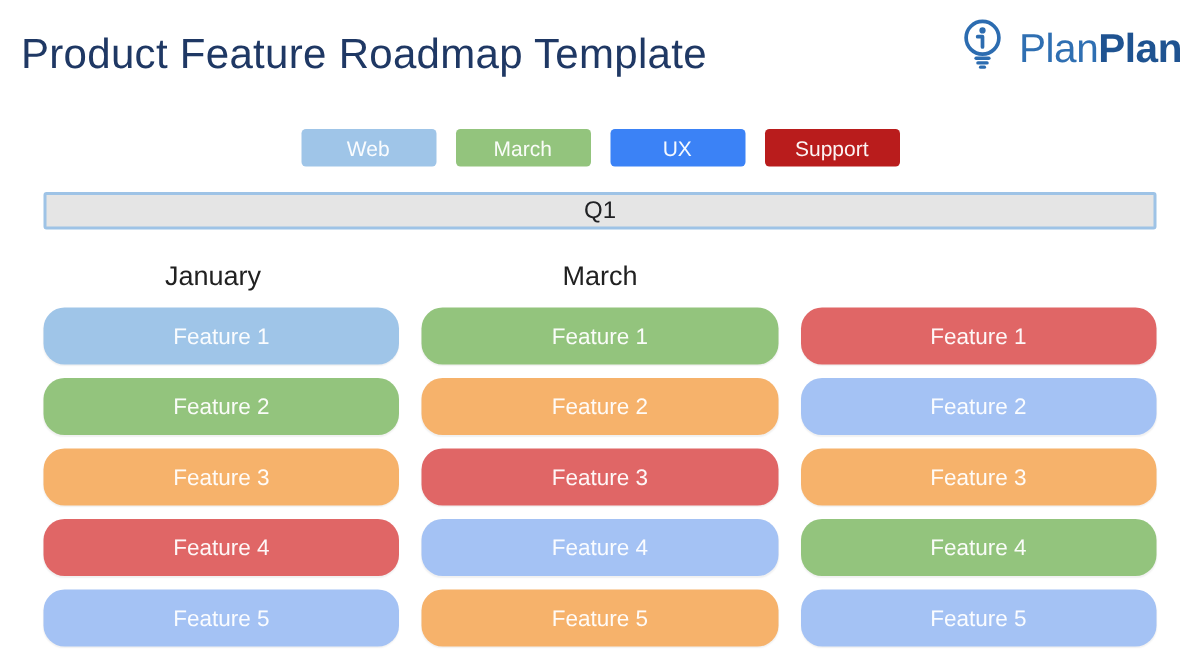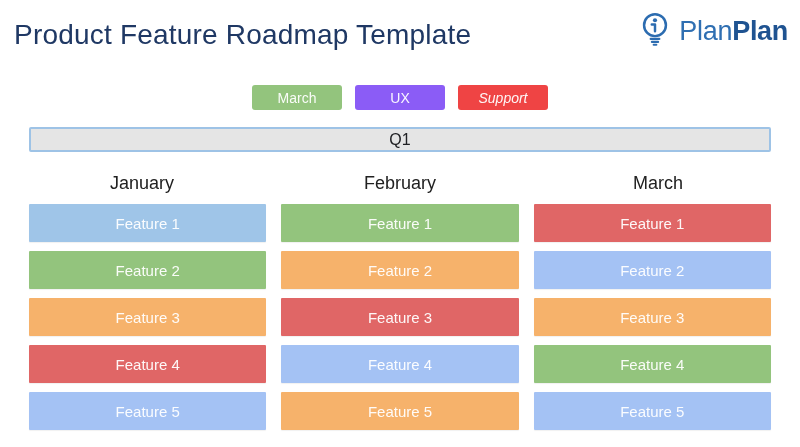--- a/index.html
+++ b/index.html
@@ -86,21 +86,21 @@
   .grid {
     margin: 9px auto 0 auto;
     width: 742px;
     display: grid;
     grid-template-columns: 1fr 1fr 1fr;
     column-gap: 15px;
     row-gap: 9px;
   }
   .bar {
     height: 38px;
-    border-radius: 1px;
+    border-radius: 14px;
     display: flex;
     align-items: center;
     justify-content: center;
     font-size: 15px;
     color: rgba(255,255,255,0.95);
     box-shadow: 0 1px 1px rgba(0,0,0,0.06);
     text-align: center;
   }
 </style>
 </head>
@@ -117,30 +117,30 @@
         <path d="M15.5 30.4 L24.5 30.4" stroke="currentColor" stroke-width="2.4" stroke-linecap="round"></path>
         <path d="M16.8 33.6 L23.2 33.6" stroke="currentColor" stroke-width="2.4" stroke-linecap="round"></path>
         <path d="M18.6 36.6 L21.4 36.6" stroke="currentColor" stroke-width="2.2" stroke-linecap="round"></path>
       </svg>
     </span>
     <span class="logo-text"><span class="logo-idea">Plan</span><span class="logo-plan">Plan</span></span>
   </div>
 </div>
 
 <div class="legend">
+  <div class="legend-chip" style="background-color: rgb(159, 197, 232);">Web</div>
   <div class="legend-chip" style="background-color: rgb(147, 196, 125);">March</div>
-  <div class="legend-chip" style="background-color: #8b5cf6;">UX</div>
-  <div class="legend-chip" style="background-color: #ef4444; font-style: italic;">Support</div>
+  <div class="legend-chip" style="background-color: #3b82f6;">UX</div>
+  <div class="legend-chip" style="background-color: #b91c1c;">Support</div>
 </div>
 
 <div class="quarter-bar" style="background-color: #e5e5e5; border-color: rgb(158, 195, 230);">Q1</div>
 
 <div class="months">
   <div class="month-label">January</div>
-  <div class="month-label">February</div>
   <div class="month-label">March</div>
 </div>
 
 <div class="grid">
 
   <div class="bar" style="background-color: rgb(159, 197, 232);">Feature 1</div>
   <div class="bar" style="background-color: rgb(147, 196, 125);">Feature 1</div>
   <div class="bar" style="background-color: rgb(224, 102, 102);">Feature 1</div>
 
   <div class="bar" style="background-color: rgb(147, 196, 125);">Feature 2</div>

